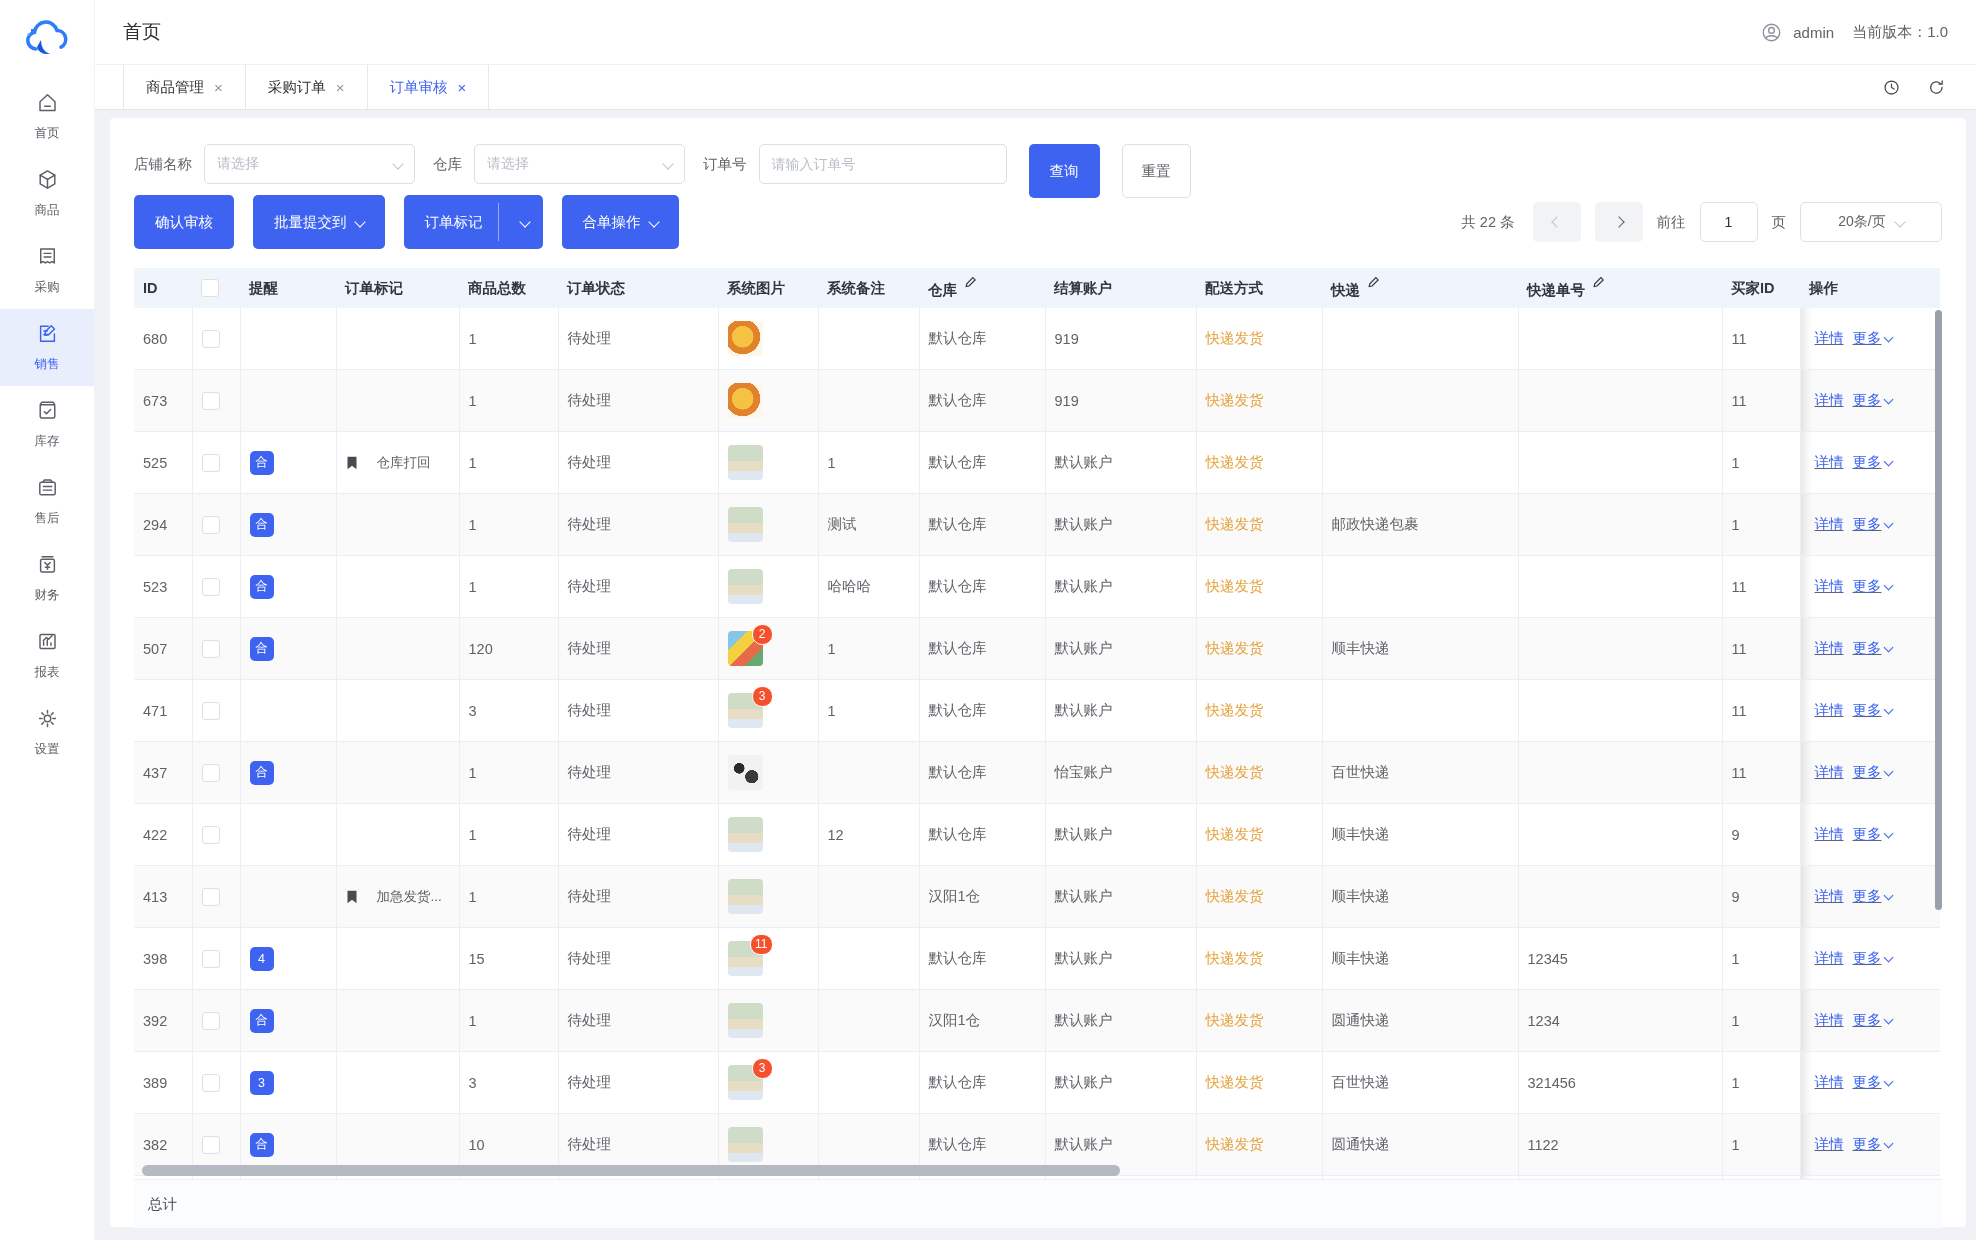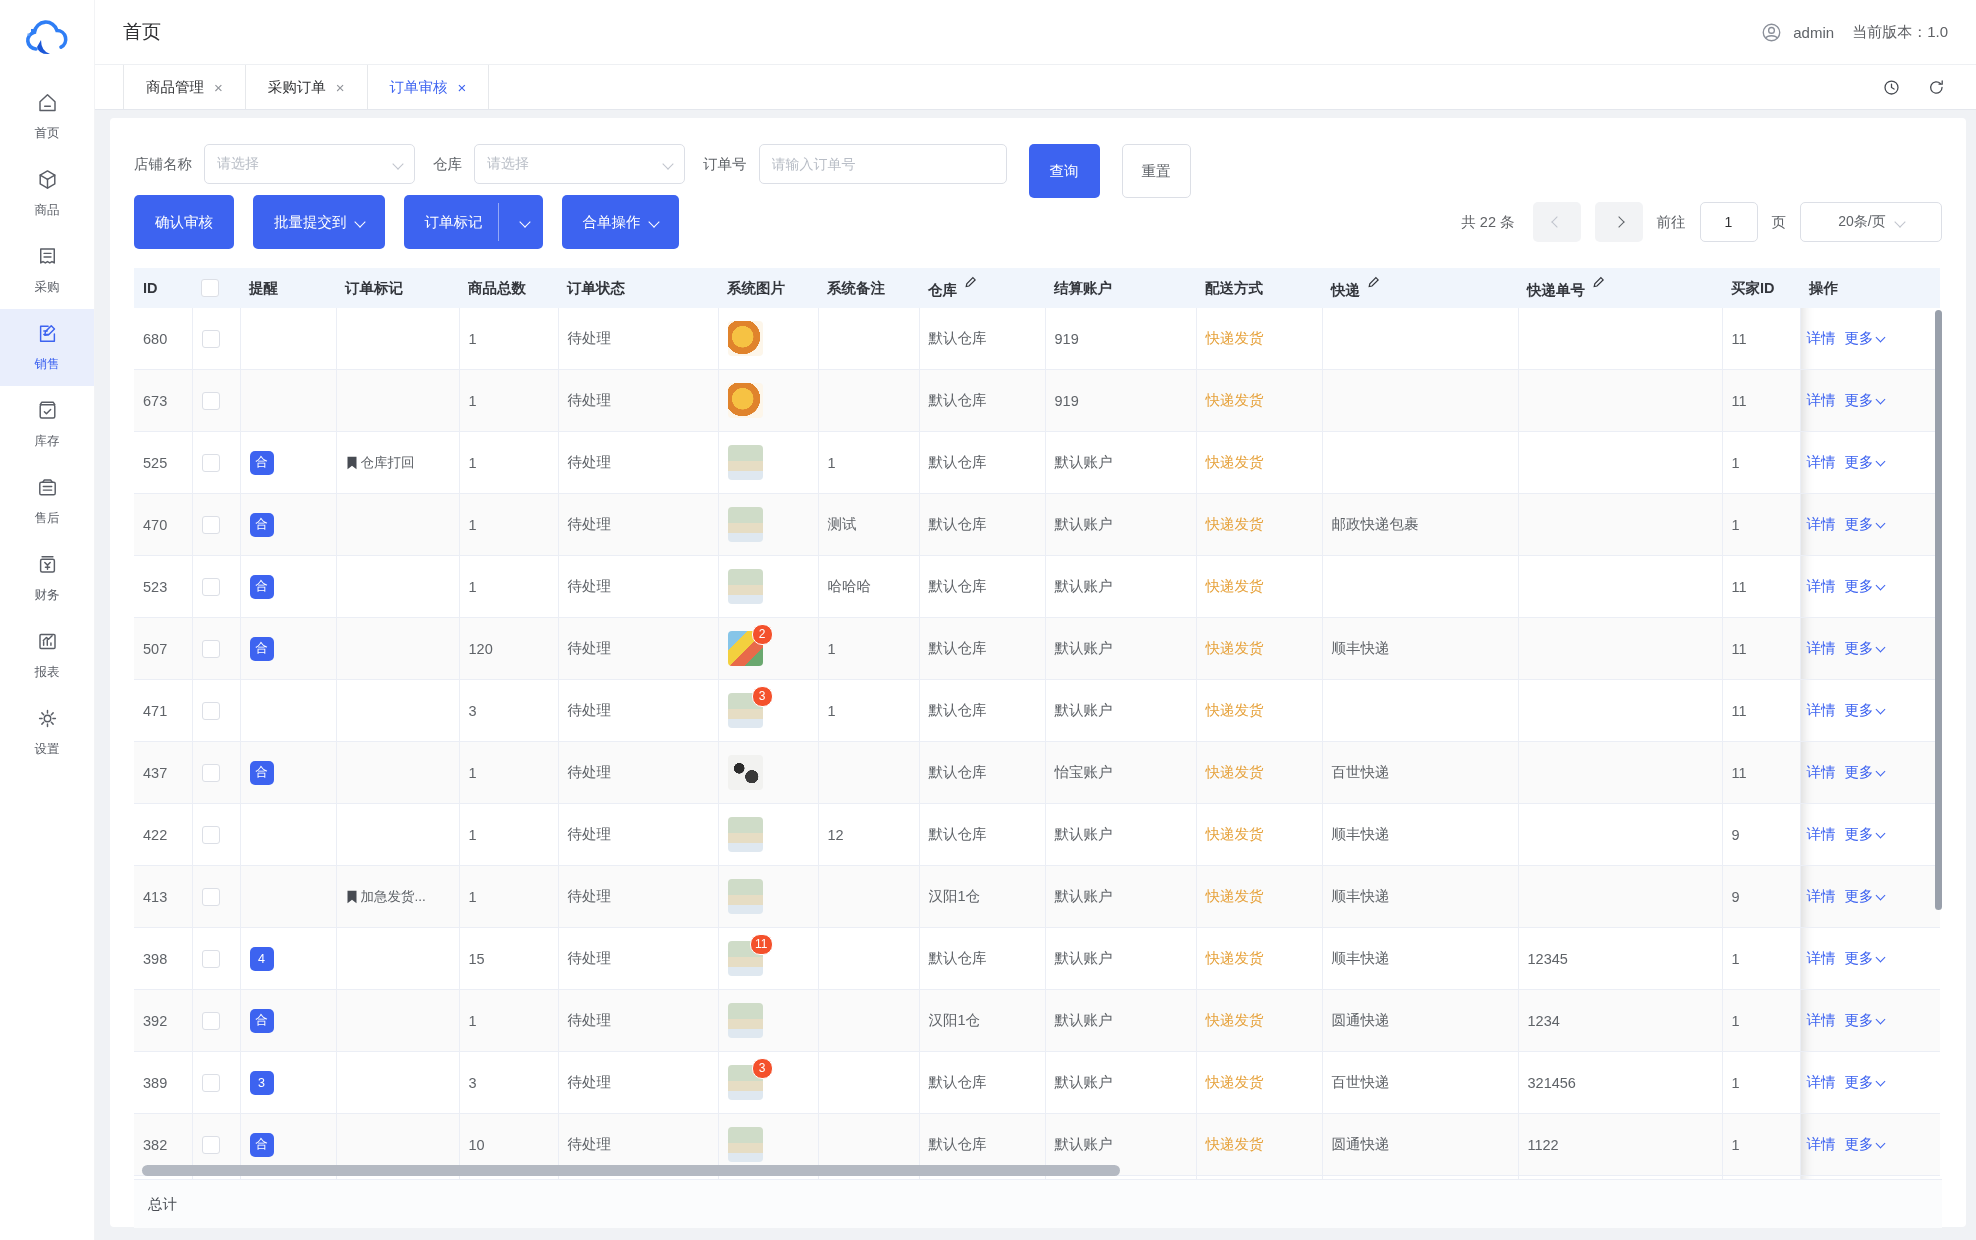--- a/index.html
+++ b/index.html
@@ -75,24 +75,24 @@
   
   .table-wrap{margin-top:26px;height:911px;overflow:hidden;position:relative;}
   table{border-collapse:collapse;table-layout:fixed;width:1806px;}
   th{height:40px;background:#f0f5fc;font-size:14.5px;font-weight:bold;color:#33363c;text-align:left;padding:0 0 0 9px;white-space:nowrap;}
   th .pencil{margin-left:7px;vertical-align:6px;}
   .pencil svg{width:13px;height:13px;stroke:#33363c;fill:none;stroke-width:1.3;}
   td{height:61px;border-bottom:1px solid #ebeef5;border-right:1px solid #ebeef5;font-size:14.5px;color:#5f6368;padding:0 4px 0 9px;white-space:nowrap;overflow:hidden;text-overflow:ellipsis;}
   td:last-child{border-right:none;}
   tbody tr:nth-child(even){background:#fafafa;}
   tbody tr.partial td{border-bottom:none;}
-  .col-ops{box-shadow:inset 14px 0 12px -12px rgba(0,0,0,.14);padding-left:6px;}
+  .col-ops{box-shadow:inset 14px 0 12px -12px rgba(0,0,0,.14);padding-left:14px;text-decoration:underline;}
   .checkbox{display:inline-block;width:16px;height:16px;border:1px solid #dcdfe6;border-radius:3px;background:#fff;cursor:pointer;vertical-align:middle;}
   .badge-blue{display:inline-flex;width:24px;height:24px;border-radius:5px;background:#3d63f0;color:#fff;font-size:12.5px;align-items:center;justify-content:center;}
-  .mark-cell{display:flex;align-items:center;gap:3px;overflow:hidden;}
+  .mark-cell{display:flex;align-items:center;gap:19px;overflow:hidden;}
   .mark-cell svg{width:12px;height:14px;flex:none;}
   .mark-text{font-size:13.5px;color:#5f6368;overflow:hidden;text-overflow:ellipsis;white-space:nowrap;}
   .thumb{position:relative;display:inline-block;width:35px;height:35px;border-radius:4px;vertical-align:middle;cursor:pointer;}
   .thumb.pizza{background:radial-gradient(circle at 42% 45%,#f6c243 0 38%,#e0832c 39% 62%,#fdf6ea 63%),#fdf6ea;}
   .thumb.scene{background:linear-gradient(180deg,#cfdcc8 0 46%,#e6ddc4 46% 74%,#dfe8f0 74%),#e8e8e8;}
   .thumb.art{background:linear-gradient(135deg,#86c5e8 0 28%,#f3d03e 28% 52%,#e86a4a 52% 74%,#6aa86f 74%);}
   .thumb.panda{background:radial-gradient(circle at 32% 38%,#2b2b2b 0 16%,transparent 17%),radial-gradient(circle at 68% 62%,#3a3a3a 0 20%,transparent 21%),#f2f2f0;}
   .img-badge{position:absolute;top:-7px;right:-10px;min-width:11px;height:19px;padding:0 4px;border-radius:10px;background:#f4512c;color:#fff;font-size:12px;font-style:normal;line-height:19px;text-align:center;border:1px solid #fff;}
   .link-warn{color:#e6a23c;cursor:pointer;}
   .link-blue{color:#3d63f0;cursor:pointer;}
@@ -408,21 +408,21 @@
     <td></td>
     <td>1</td>
     <td class="col-ops">
                     <span class="ops-links">
                       <a class="link-blue">详情</a>
                       <a class="link-blue">更多<i class="chev"></i></a>
                     </span>
                   </td>
   </tr>
                 <tr class="">
-    <td>470</td>
+    <td>294</td>
     <td><span class="checkbox"></span></td>
     <td><span class="badge-blue">合</span></td>
     <td></td>
     <td>1</td>
     <td>待处理</td>
     <td><span class="thumb scene"></span></td>
     <td>测试</td>
     <td>默认仓库</td>
     <td>默认账户</td>
     <td><a class="link-warn">快递发货</a></td>

